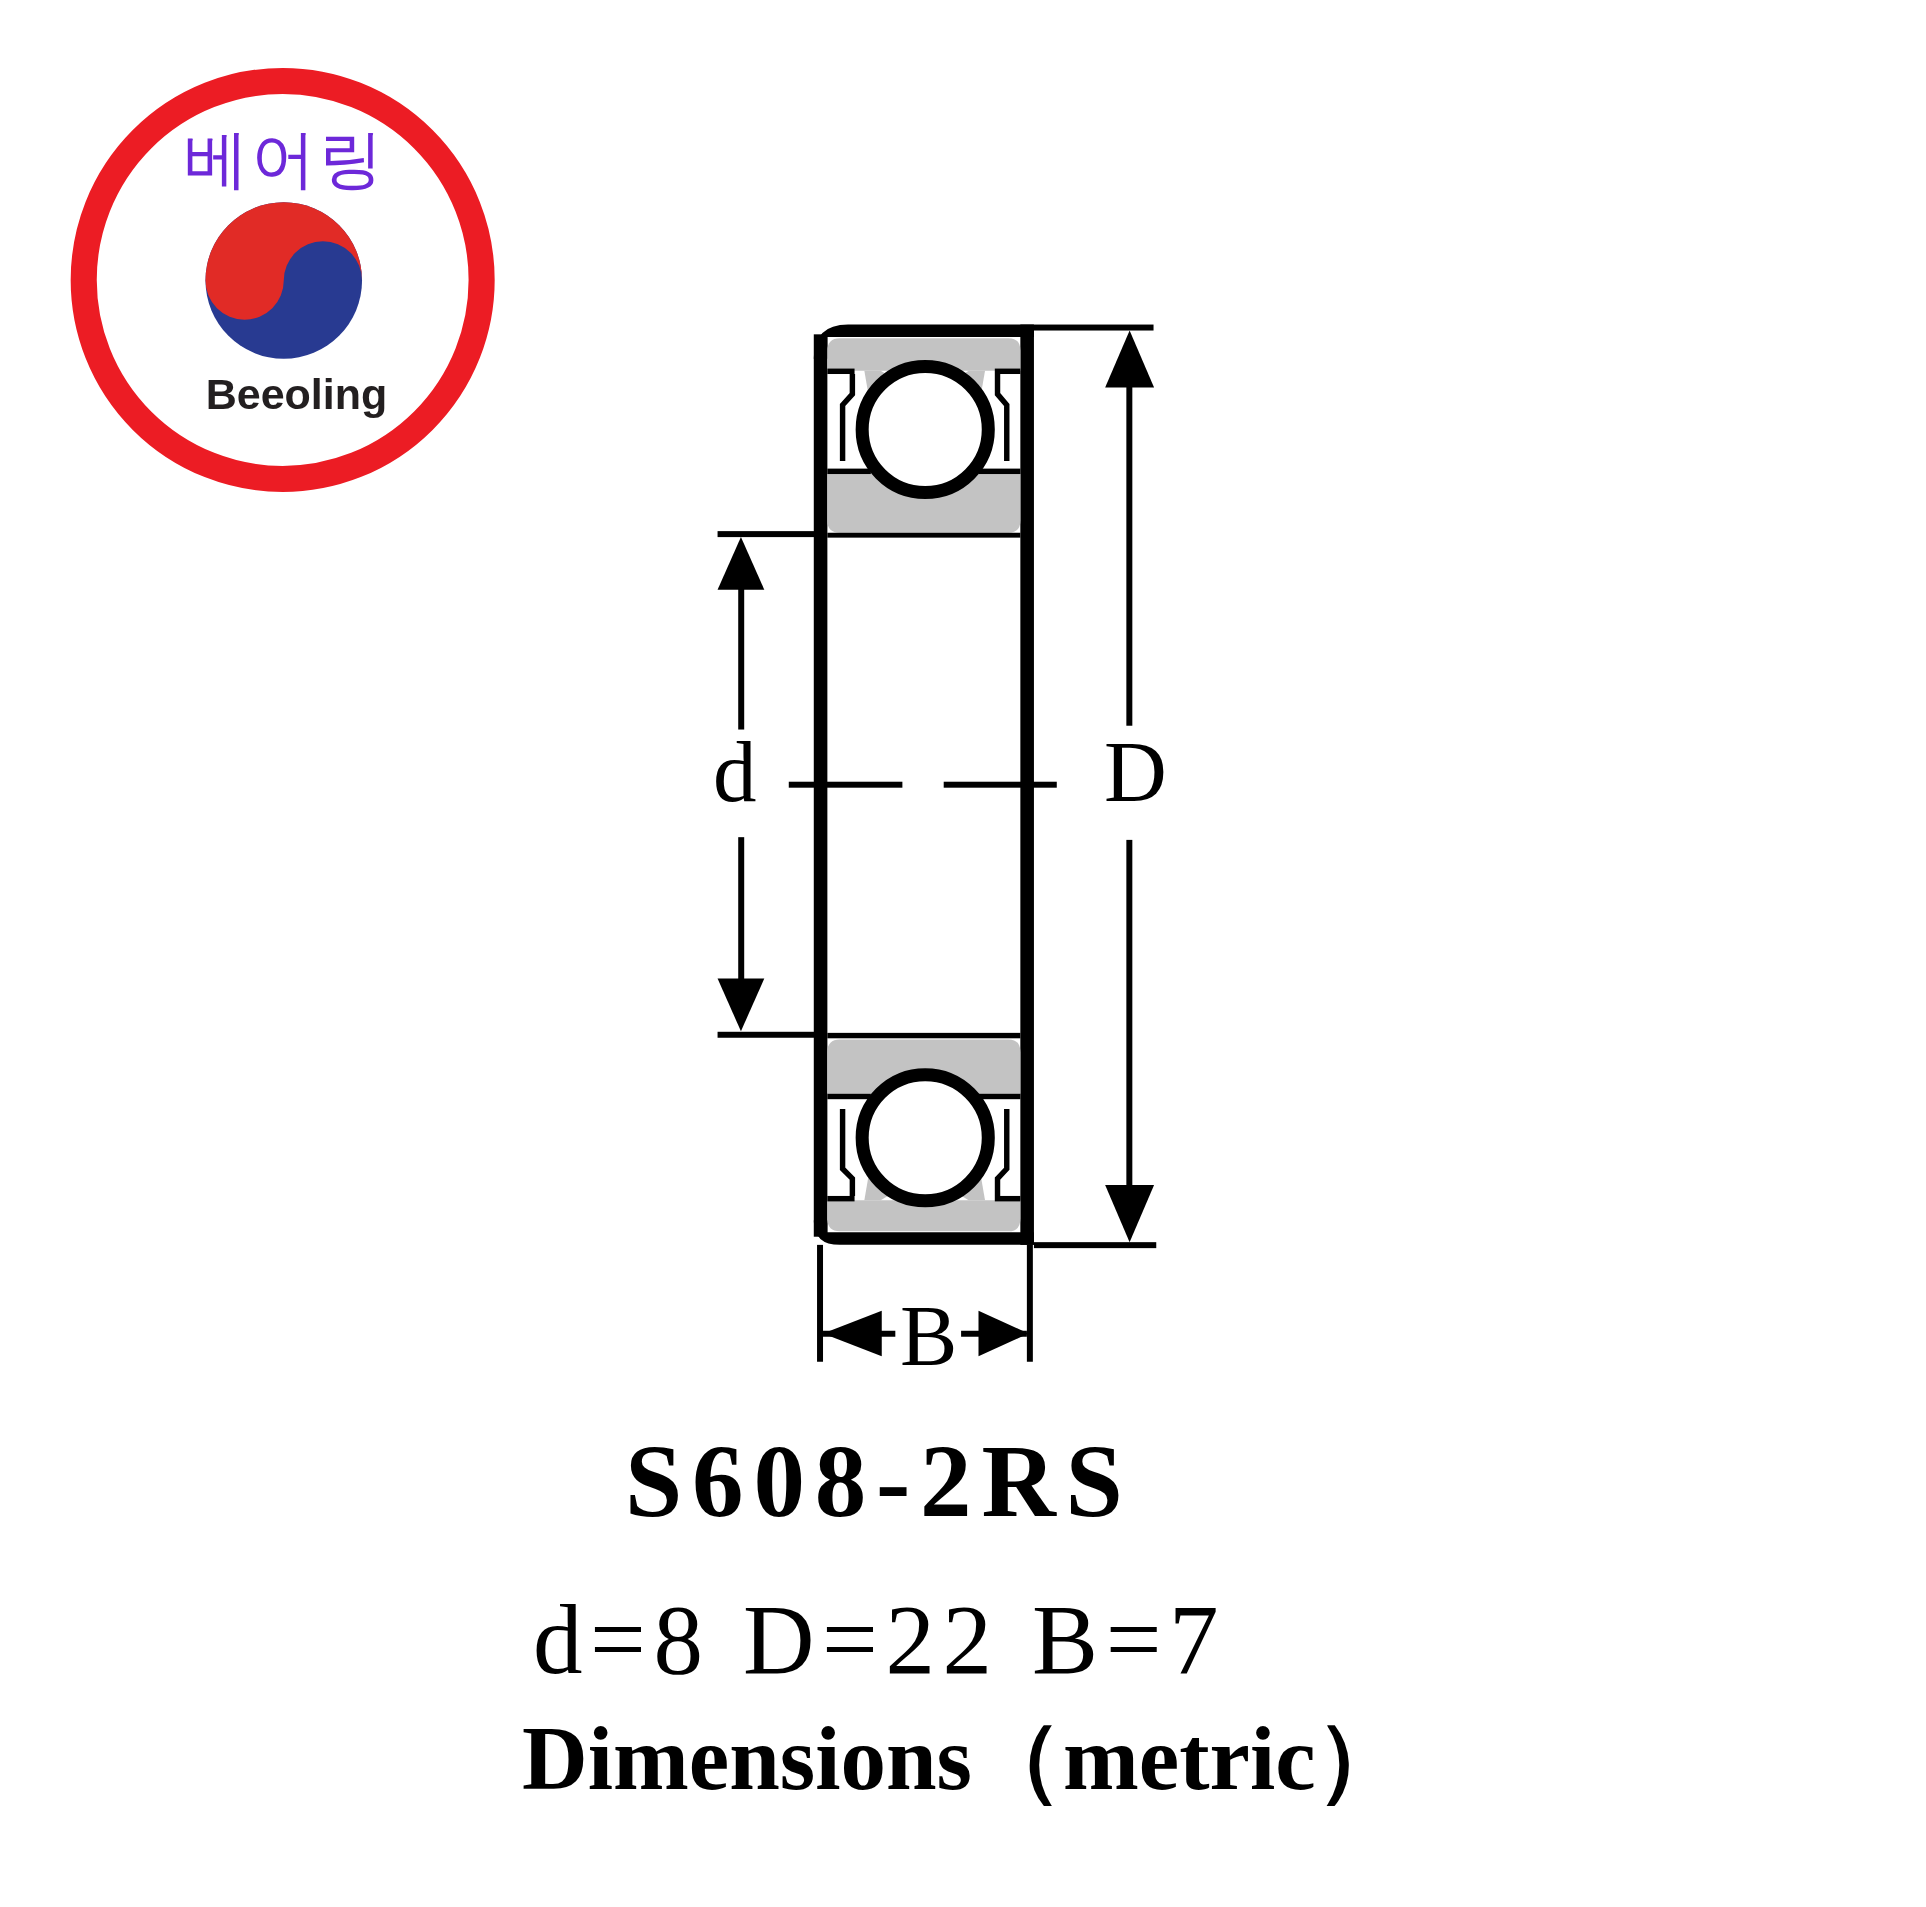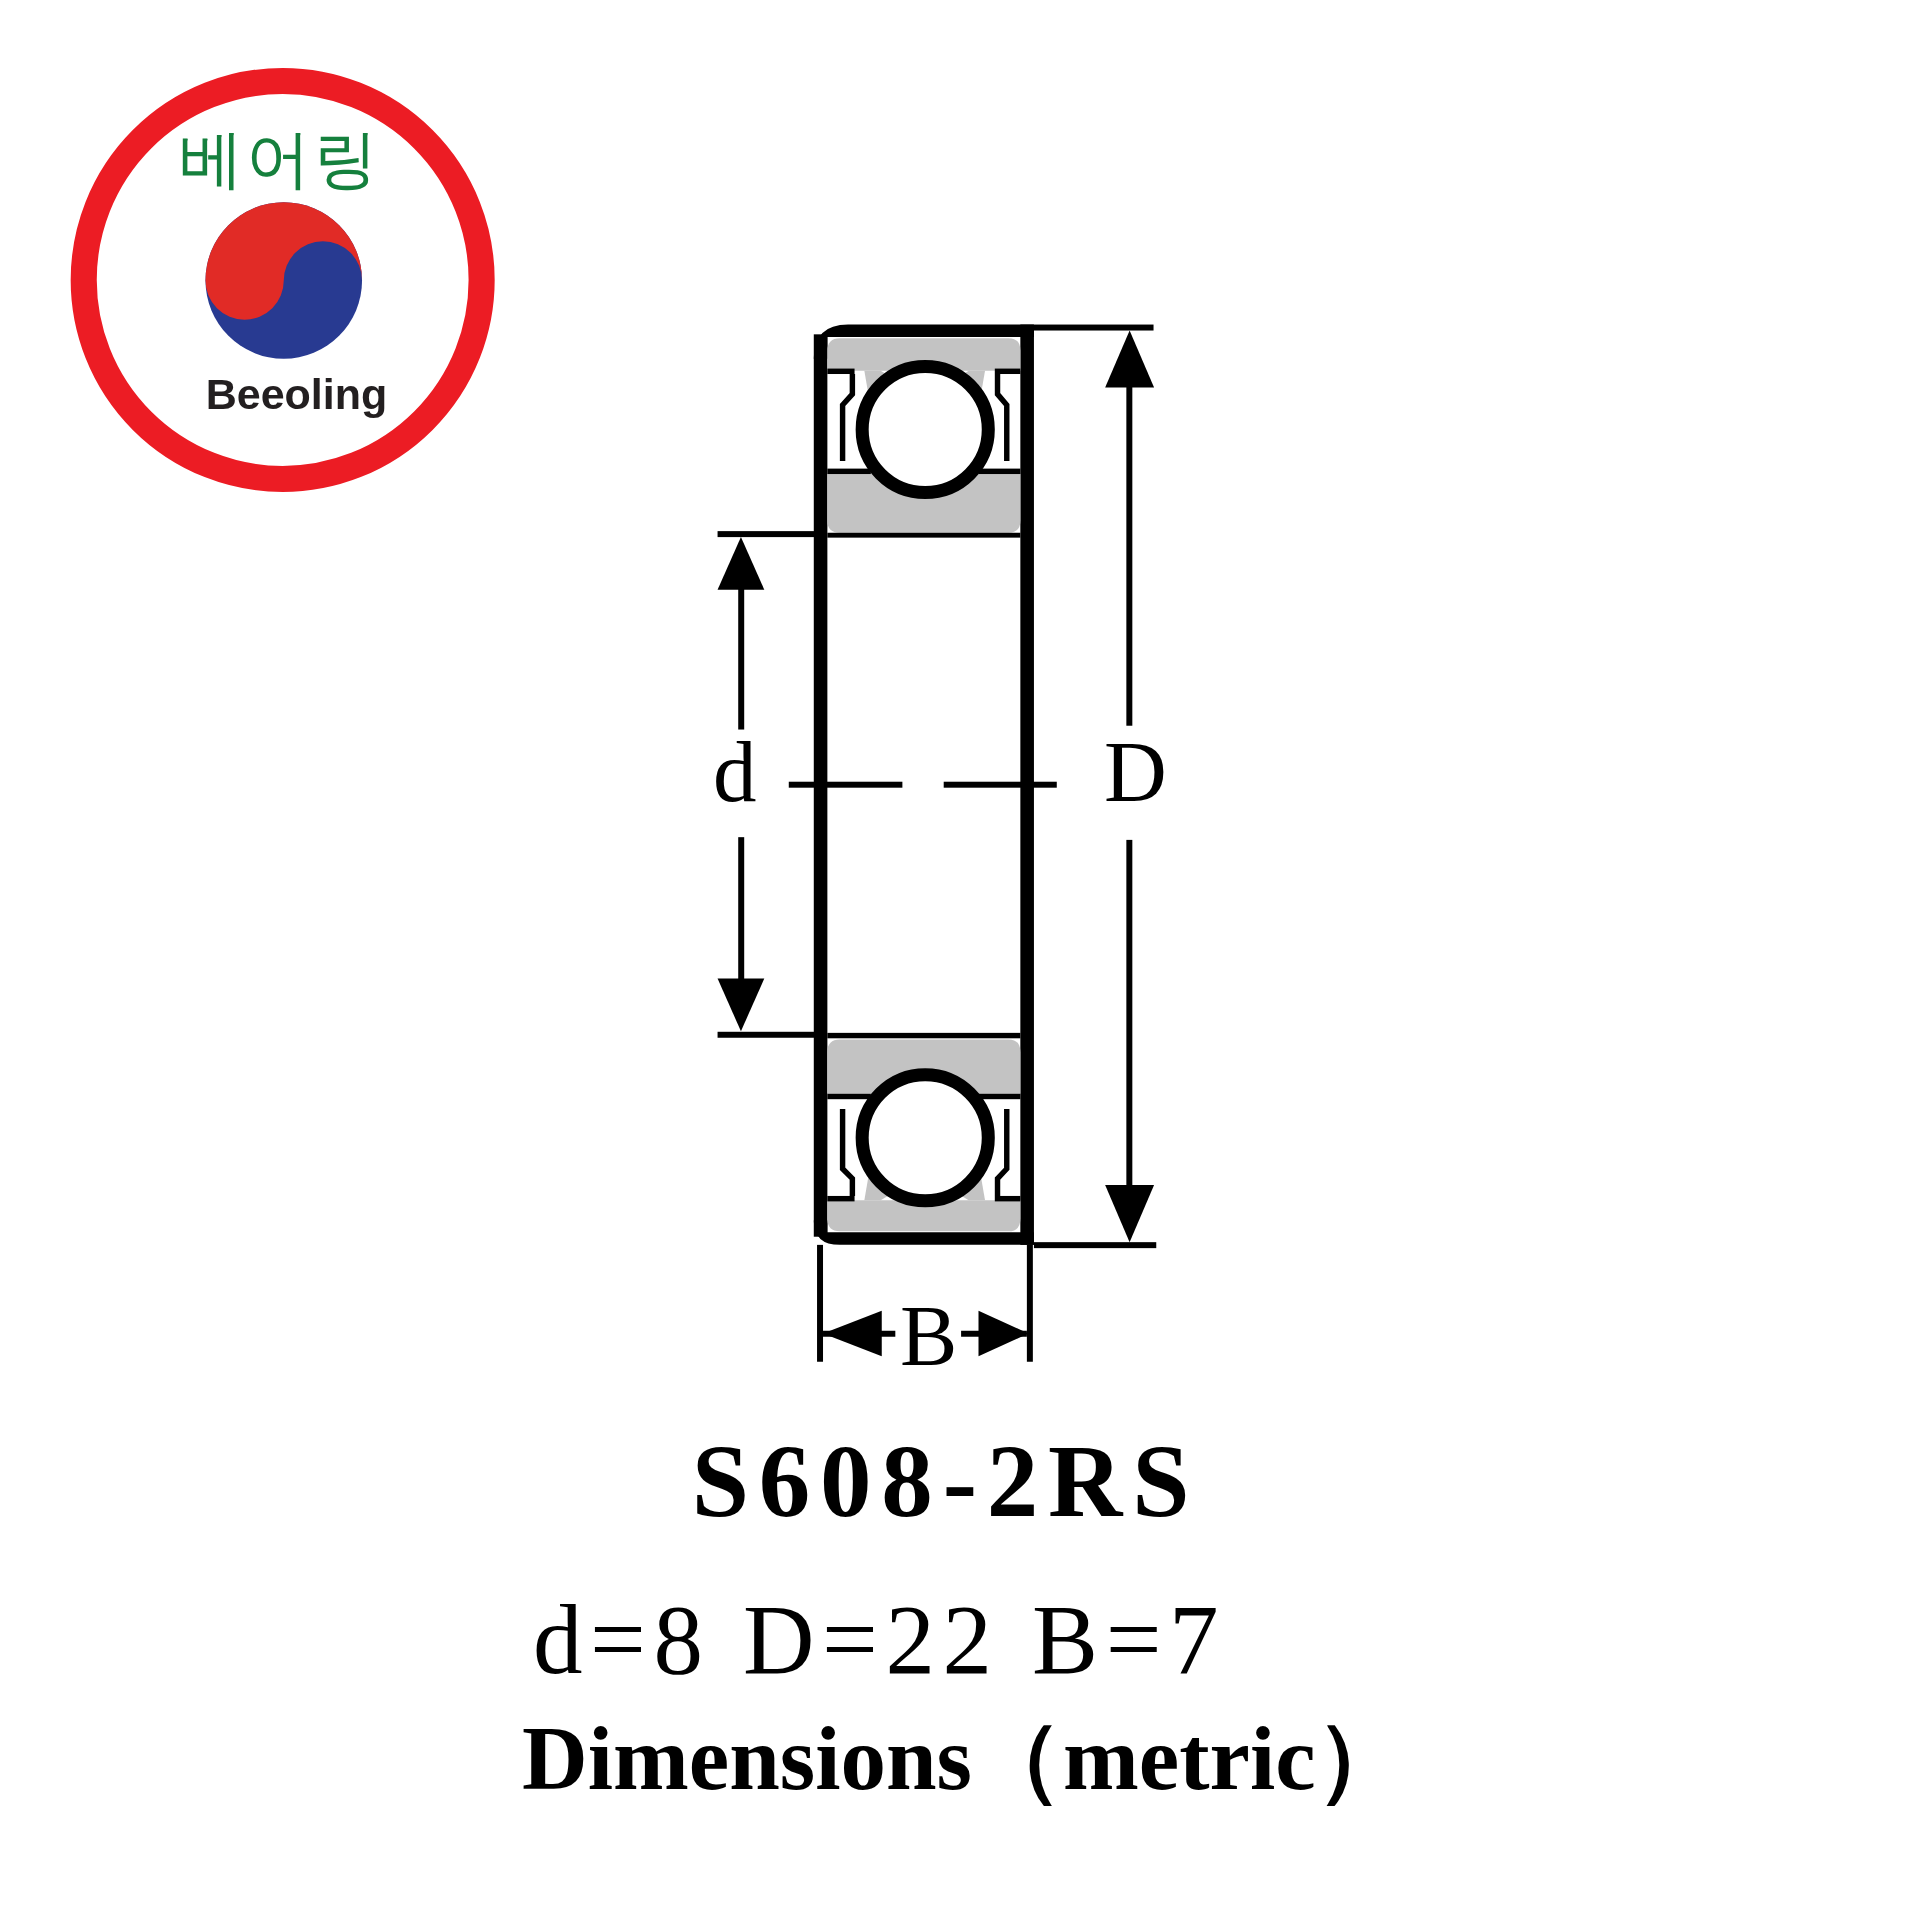--- a/index.html
+++ b/index.html
@@ -1,37 +1,37 @@
 <!DOCTYPE html>
 <html style="font-size:8.7px"><head>
 <meta charset="utf-8">
 <style>
   html, body { margin: 0; padding: 0; background: #ffffff; }
   body { width: 1926px; height: 1907px; position: relative; overflow: hidden; }
   .abs { position: absolute; }
   svg.layer { position: absolute; left: 0; top: 0; }
   .korean {
-    left: 179px; top: 124px; width: 207px; text-align: left;
+    left: 179px; top: 124px; width: 207px; text-align: right;
     font-family: "DejaVu Sans", sans-serif; font-weight: normal;
-    font-size: 64px; line-height: 71px; color: #15803d; letter-spacing: 3.3px;
+    font-size: 64px; line-height: 71px; color: #6d28d9; letter-spacing: 3.3px;
   }
   .brand {
     left: 193px; top: 370px; width: 207px; text-align: center;
     font-family: "Liberation Sans", sans-serif; font-weight: bold;
     font-size: 43px; line-height: 49px; color: #231F20;
   }
   .dimlabel {
     font-family: "Liberation Serif", serif; font-weight: normal;
     color: #000; line-height: 1; white-space: nowrap;
   }
   .lbl-d { left: 713px; top: 728px; font-size: 87px; }
   .lbl-D { left: 1104px; top: 728px; font-size: 87px; }
   .lbl-B { left: 900px; top: 1293px; font-size: 86px; }
   .part {
-    left: 625px; top: 1424px; width: 641px; text-align: center;
+    left: 625px; top: 1424px; width: 641px; 
     font-family: "Liberation Serif", serif; font-weight: bold;
     font-size: 103px; line-height: 114px; letter-spacing: 9.8px; color: #000;
     white-space: nowrap;
   }
   .dims {
     left: 533px; top: 1585px; width: 761px; text-align: left;
     font-family: "Liberation Serif", serif; font-weight: normal;
     font-size: 99px; line-height: 109px; letter-spacing: 7.6px; color: #000;
     white-space: nowrap;
   }

